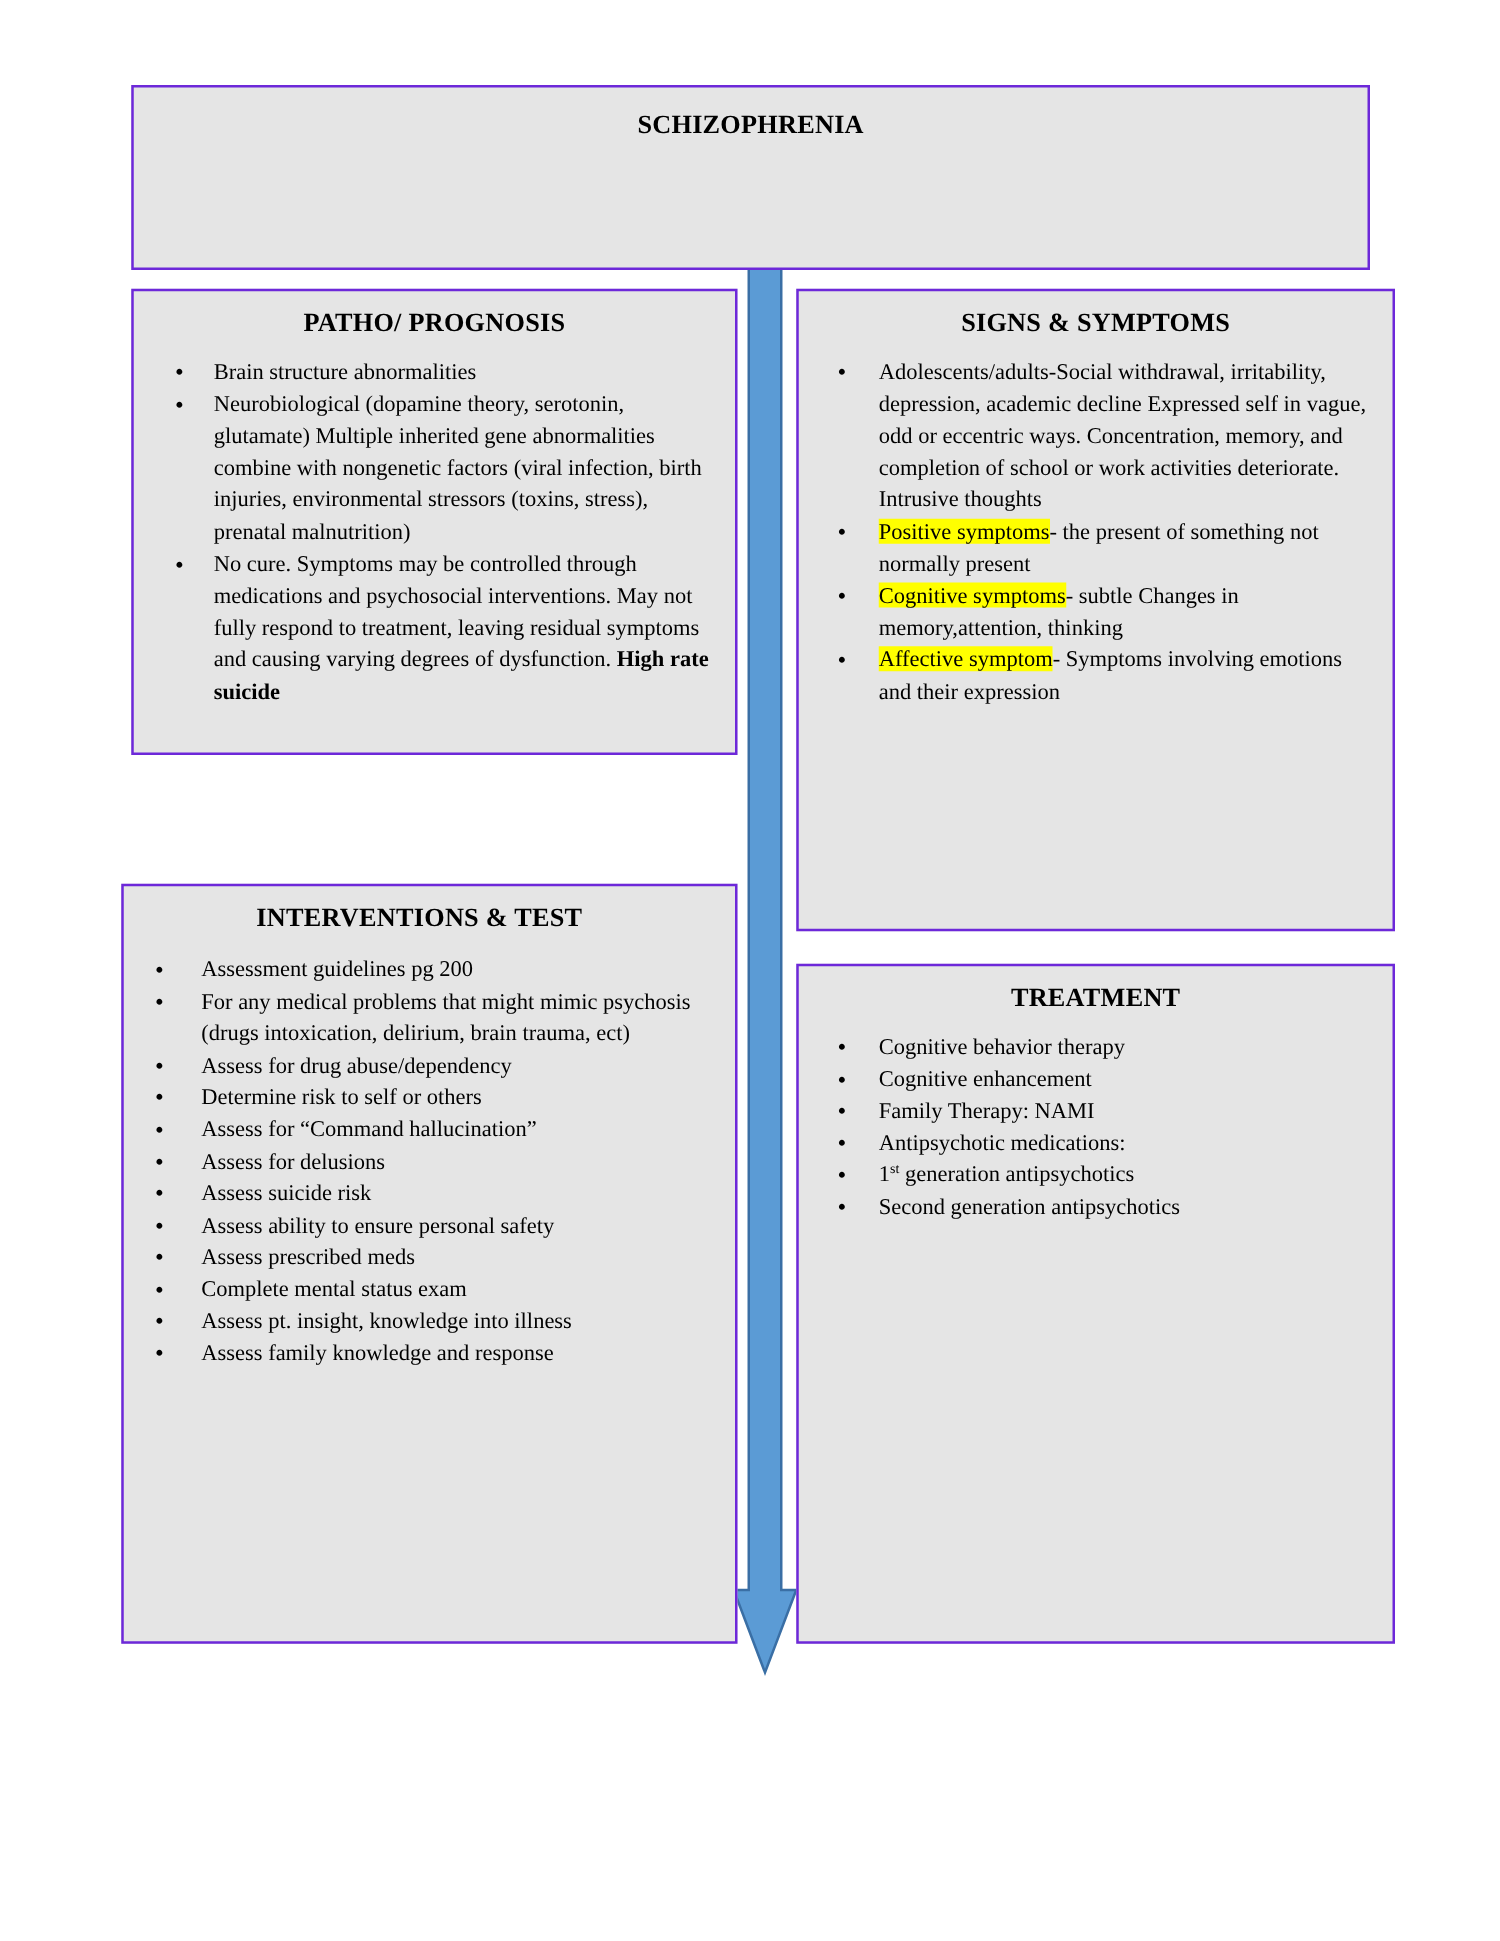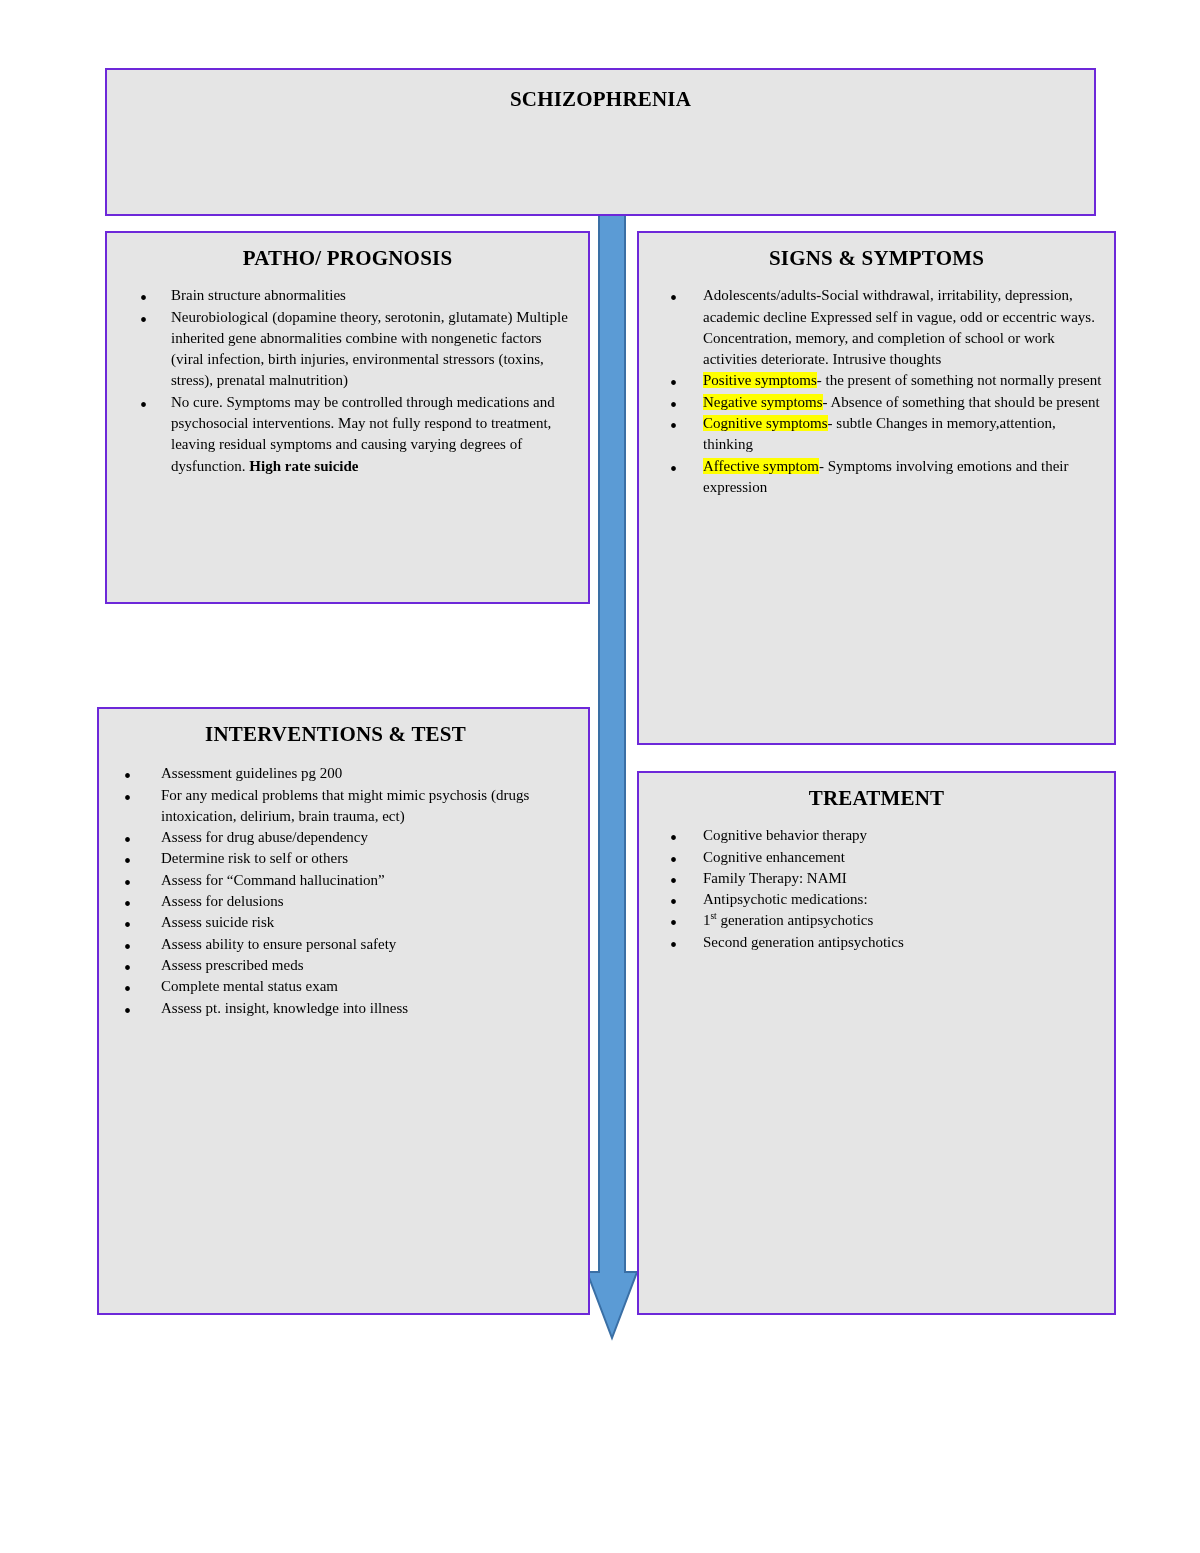--- a/index.html
+++ b/index.html
@@ -105,21 +105,21 @@
 
   
   ul.bullets {
     list-style: none;
     margin: 14px 0 0 0;
     padding: 0;
   }
   ul.bullets li {
     position: relative;
     padding-left: 47px;
-    font-size: 15px;
+    font-size: 18px;
     line-height: 1.42;
     margin: 0 0 0 0;
   }
   ul.bullets li::before {
     content: "\2022";
     position: absolute;
     left: 17px;
     top: -1px;
     font-size: 20px;
     line-height: 1.42;
@@ -181,23 +181,20 @@
   </div>
 
   <div class="box" id="signs-box">
     <div class="box-title">SIGNS &amp; SYMPTOMS</div>
     <ul class="bullets">
       <li>
         <span>Adolescents/adults-Social withdrawal, irritability, depression, academic decline Expressed self in vague, odd or eccentric ways. Concentration, memory, and completion of school or work activities deteriorate. Intrusive thoughts</span>
       </li>
       <li>
         <span class="hl">Positive symptoms</span><span>- the present of something not normally present</span>
-      </li>
-      <li>
-        <span class="hl">Negative symptoms</span><span>- Absence of something that should be present</span>
       </li>
       <li>
         <span class="hl">Cognitive symptoms</span><span>- subtle Changes in memory,attention, thinking</span>
       </li>
       <li>
         <span class="hl">Affective symptom</span><span>- Symptoms involving emotions and their expression</span>
       </li>
     </ul>
   </div>
 
@@ -208,20 +205,21 @@
       <li><span>For any medical problems that might mimic psychosis (drugs intoxication, delirium, brain trauma, ect)</span></li>
       <li><span>Assess for drug abuse/dependency</span></li>
       <li><span>Determine risk to self or others</span></li>
       <li><span>Assess for “Command hallucination”</span></li>
       <li><span>Assess for delusions</span></li>
       <li><span>Assess suicide risk</span></li>
       <li><span>Assess ability to ensure personal safety</span></li>
       <li><span>Assess prescribed meds</span></li>
       <li><span>Complete mental status exam</span></li>
       <li><span>Assess pt. insight, knowledge into illness</span></li>
+      <li><span>Assess family knowledge and response</span></li>
     </ul>
   </div>
 
   <div class="box" id="treatment-box">
     <div class="box-title">TREATMENT</div>
     <ul class="bullets">
       <li><span>Cognitive behavior therapy</span></li>
       <li><span>Cognitive enhancement</span></li>
       <li><span>Family Therapy: NAMI</span></li>
       <li><span>Antipsychotic medications:</span></li>

